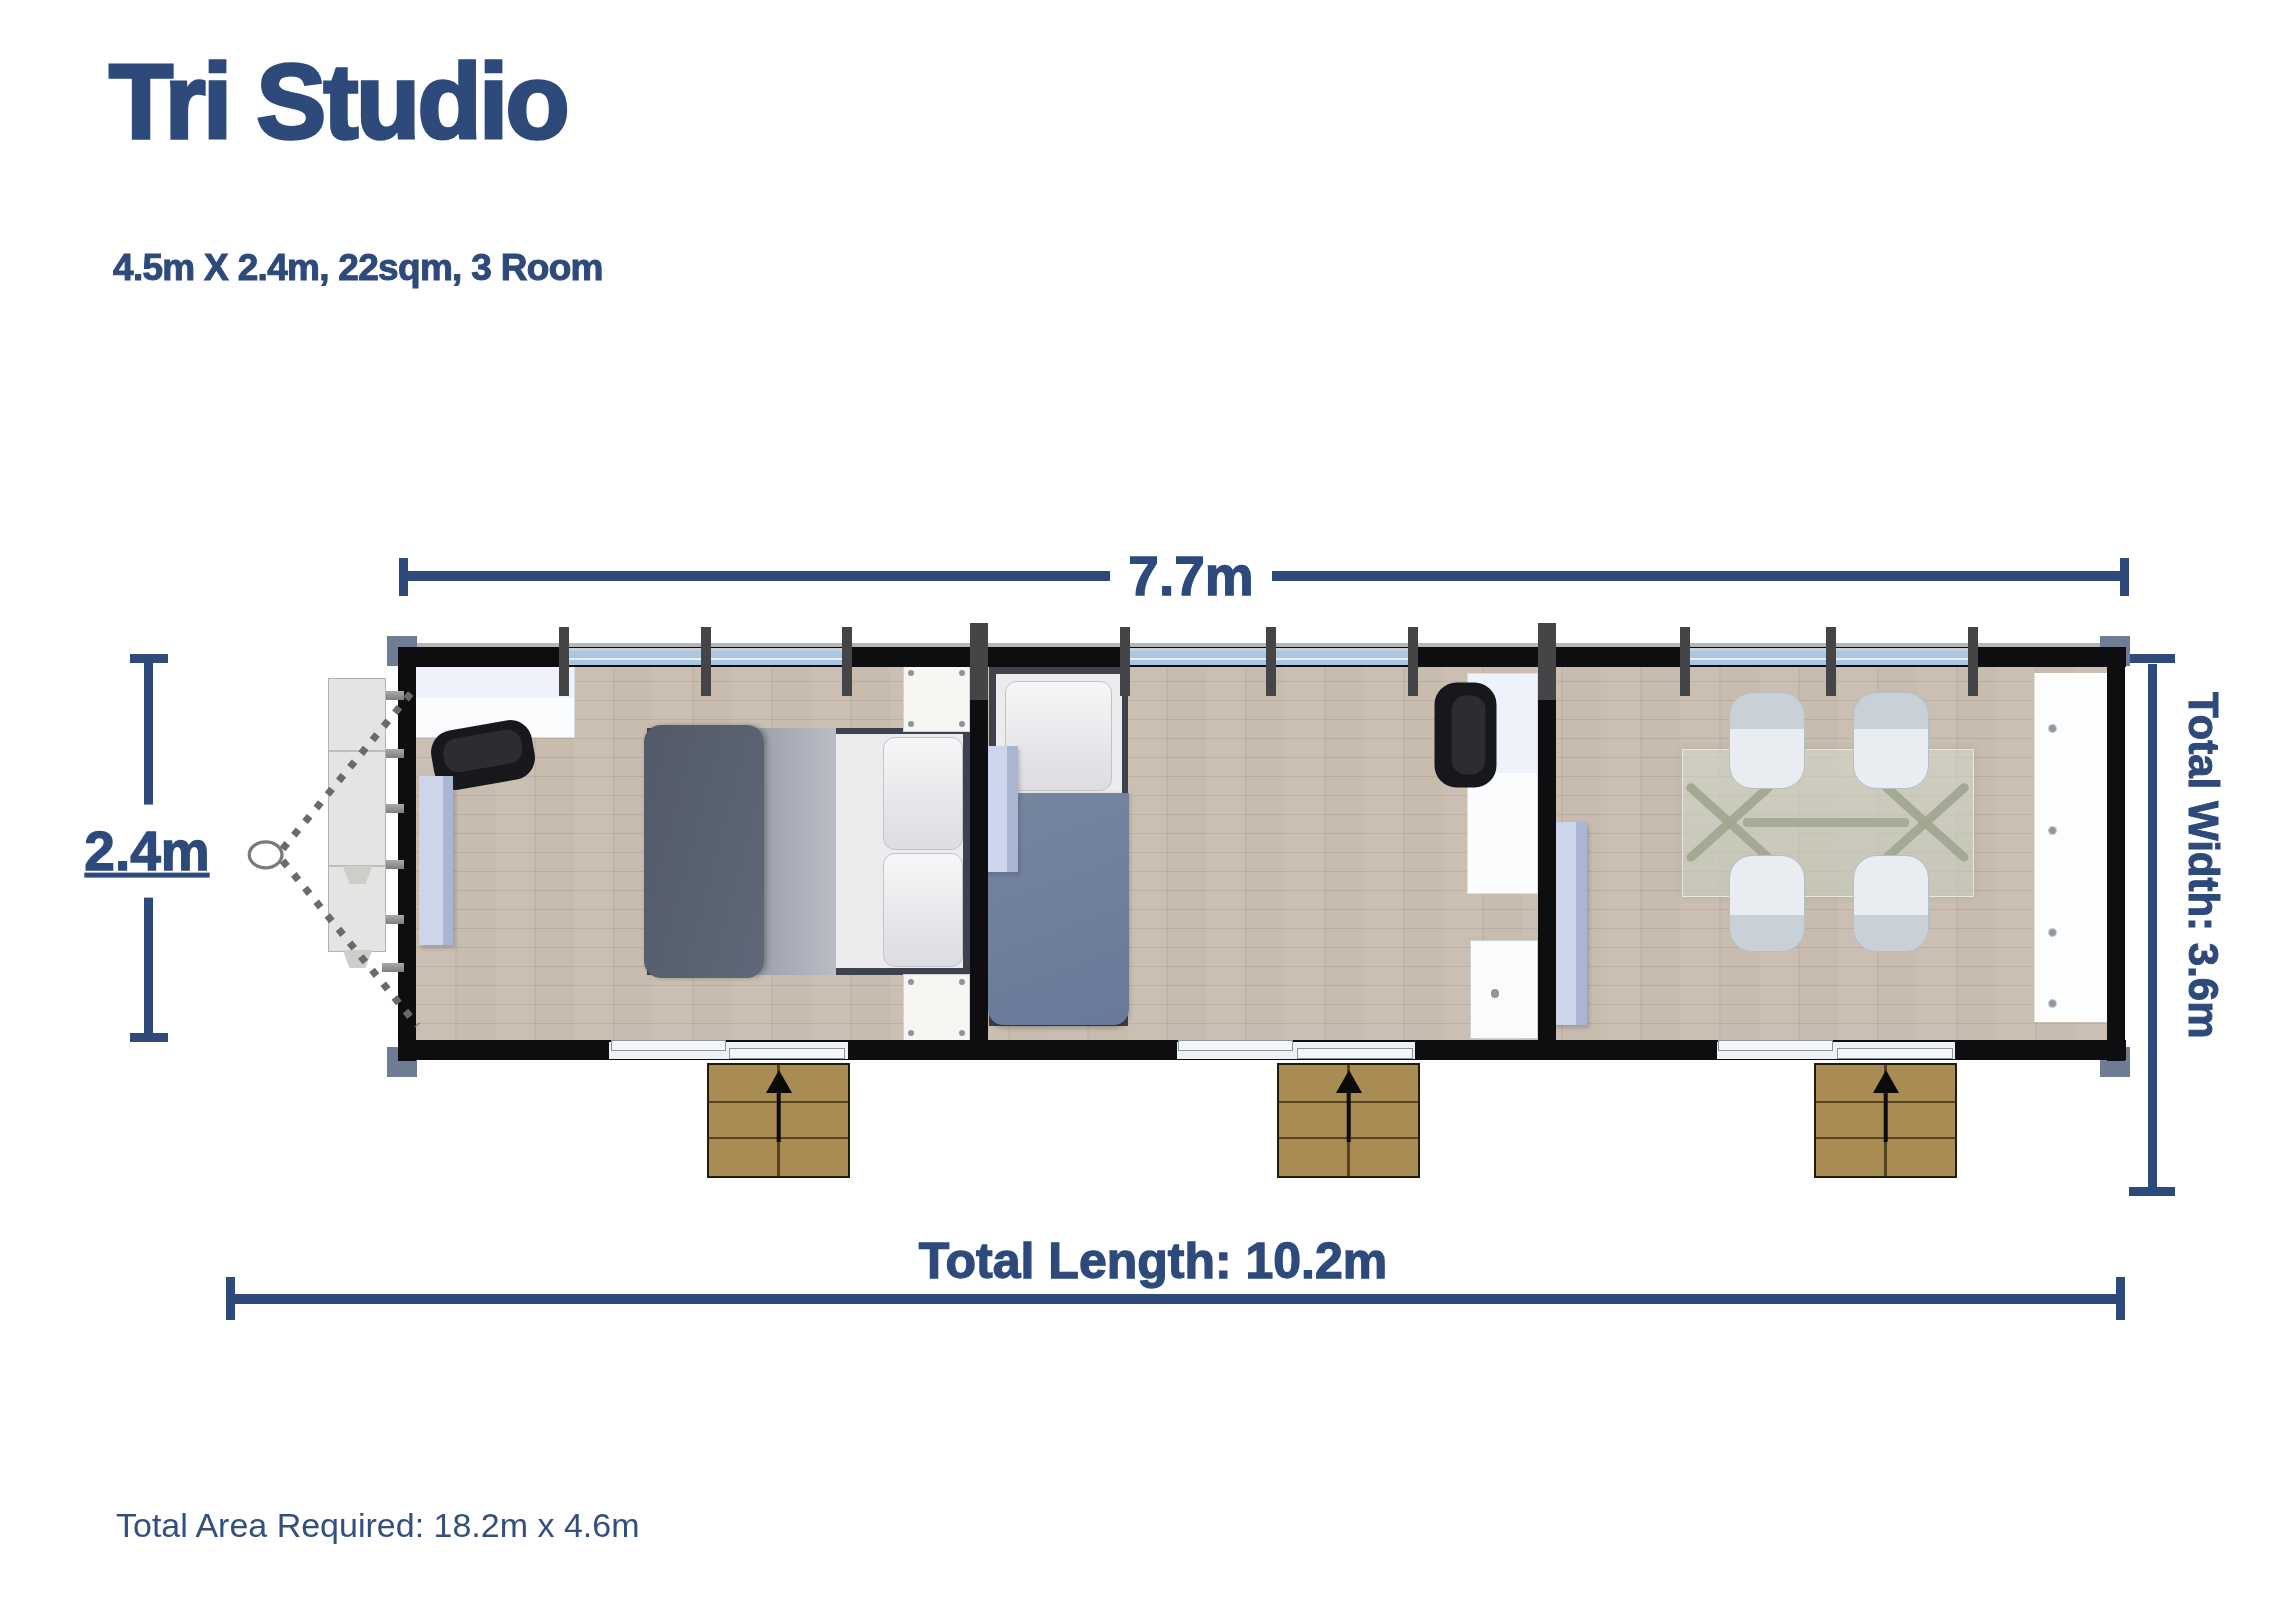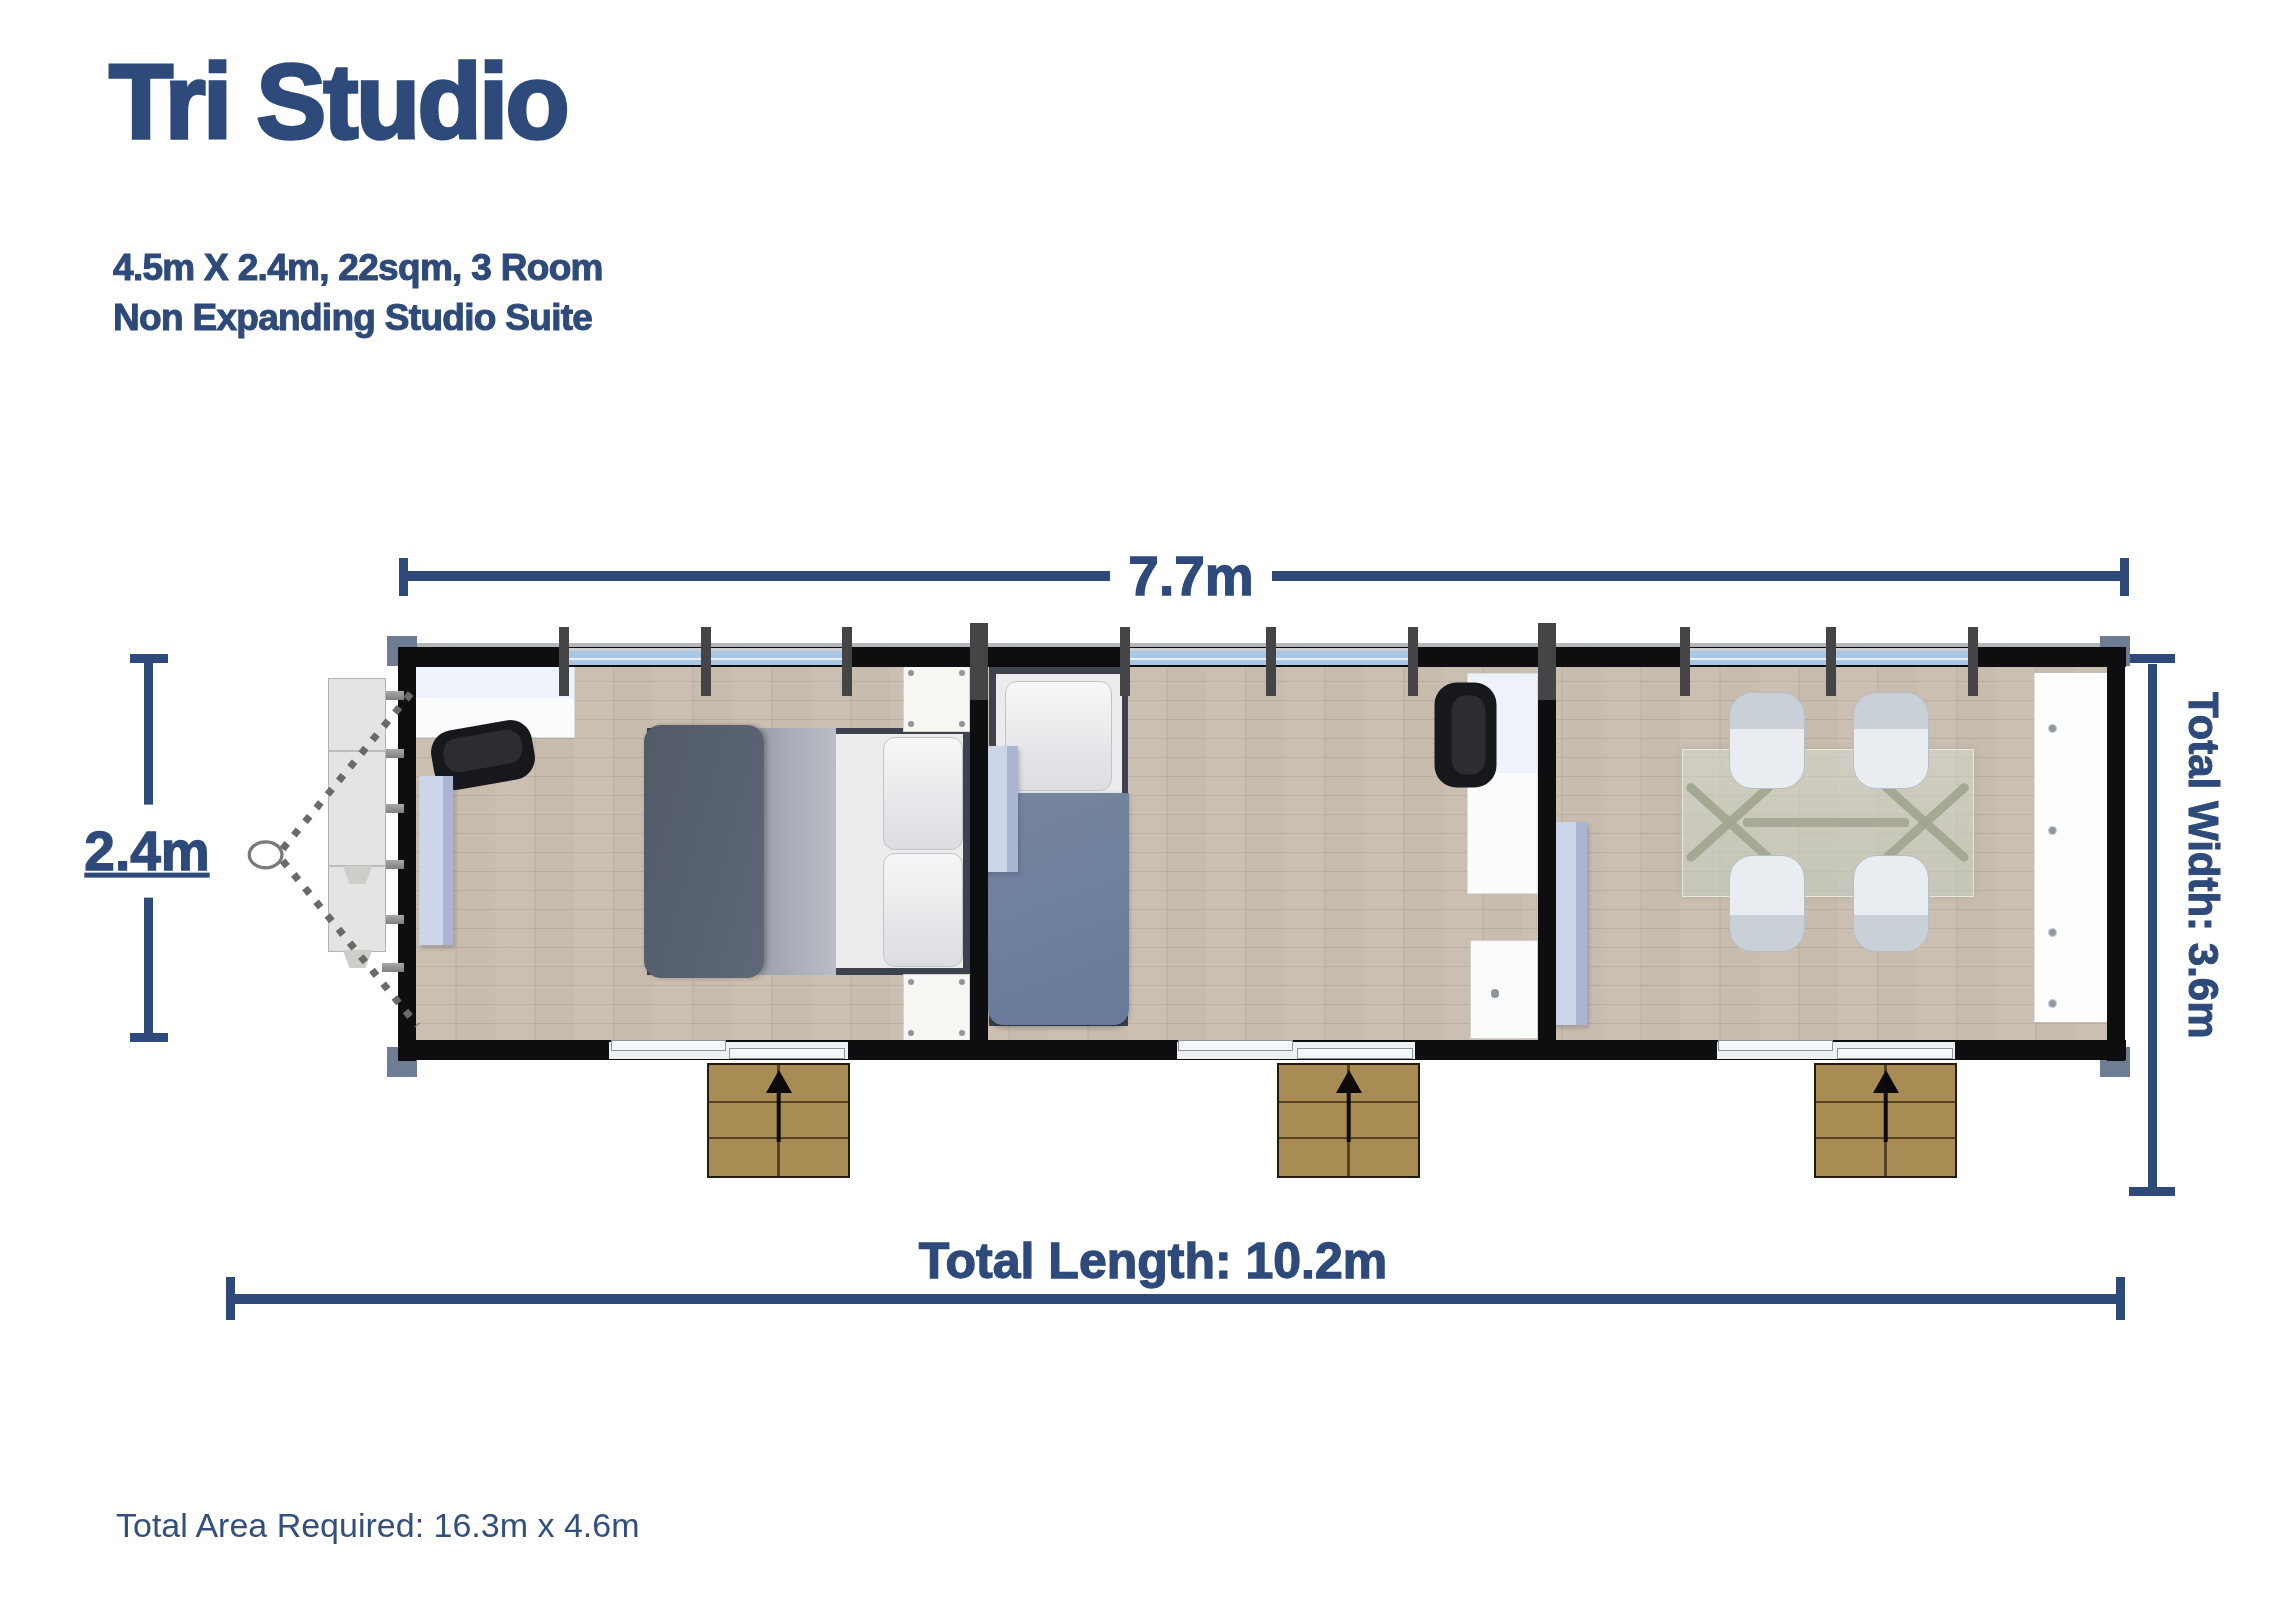--- a/index.html
+++ b/index.html
@@ -69,21 +69,20 @@
   .tray{background:#fbfbfb;border:1.3px solid #d0d0d0;box-sizing:border-box;}
 </style>
 </head>
 <body>
 
 <div class="abs" style="left:0;top:0;width:2295px;height:1623px;">
 
   <div class="abs title" style="left:109px;top:47px;">Tri Studio</div>
   <div class="abs subtitle" style="left:113px;top:243px;">
     <div>4.5m X 2.4m, 22sqm, 3 Room</div>
-    <div>Non Expanding Studio Suite</div>
   </div>
 
   <div class="abs dim-line" style="left:403px;top:571px;width:1722px;height:9.8px;"></div>
   <div class="abs dim-cap" style="left:399px;top:558px;width:8.5px;height:38px;"></div>
   <div class="abs dim-cap" style="left:2120px;top:558px;width:8.5px;height:38px;"></div>
   <div class="abs dim-label-big" style="left:1191px;top:576px;transform:translate(-50%,-50%);padding:0 18.3px;">7.7m</div>
 
   <div class="abs dim-line" style="left:144px;top:657px;width:9.2px;height:381px;"></div>
   <div class="abs dim-cap" style="left:130px;top:654px;width:38px;height:8.5px;"></div>
   <div class="abs dim-cap" style="left:130px;top:1033px;width:38px;height:8.5px;"></div>
@@ -92,21 +91,21 @@
   <div class="abs dim-line" style="left:2148px;top:664px;width:9.2px;height:523px;"></div>
   <div class="abs dim-cap" style="left:2129px;top:654px;width:46px;height:9.2px;"></div>
   <div class="abs dim-cap" style="left:2129px;top:1187px;width:46px;height:9.2px;"></div>
   <div class="abs dim-label-rot" style="left:2179px;top:692px;">Total Width: 3.6m</div>
 
   <div class="abs dim-label-mid" style="left:1153px;top:1232px;transform:translateX(-50%);">Total Length: 10.2m</div>
   <div class="abs dim-line" style="left:230px;top:1294px;width:1890px;height:9.8px;"></div>
   <div class="abs dim-cap" style="left:226px;top:1277px;width:8.5px;height:43px;"></div>
   <div class="abs dim-cap" style="left:2116px;top:1277px;width:8.5px;height:43px;"></div>
 
-  <div class="abs footer-note" style="left:116px;top:1506px;">Total Area Required: 16.3m x 4.6m</div>
+  <div class="abs footer-note" style="left:116px;top:1506px;">Total Area Required: 18.2m x 4.6m</div>
 
   <div class="abs roofline" style="left:398px;top:643px;width:1728px;height:4.6px;"></div>
 
   <div class="abs floor" style="left:416px;top:664px;width:1691px;height:378px;"></div>
 
   <div class="abs casting" style="left:387px;top:636px;width:30px;height:30px;"></div>
   <div class="abs casting" style="left:2100px;top:636px;width:30px;height:30px;"></div>
   <div class="abs casting" style="left:387px;top:1047px;width:30px;height:30px;"></div>
   <div class="abs casting" style="left:2100px;top:1047px;width:30px;height:30px;"></div>
 

